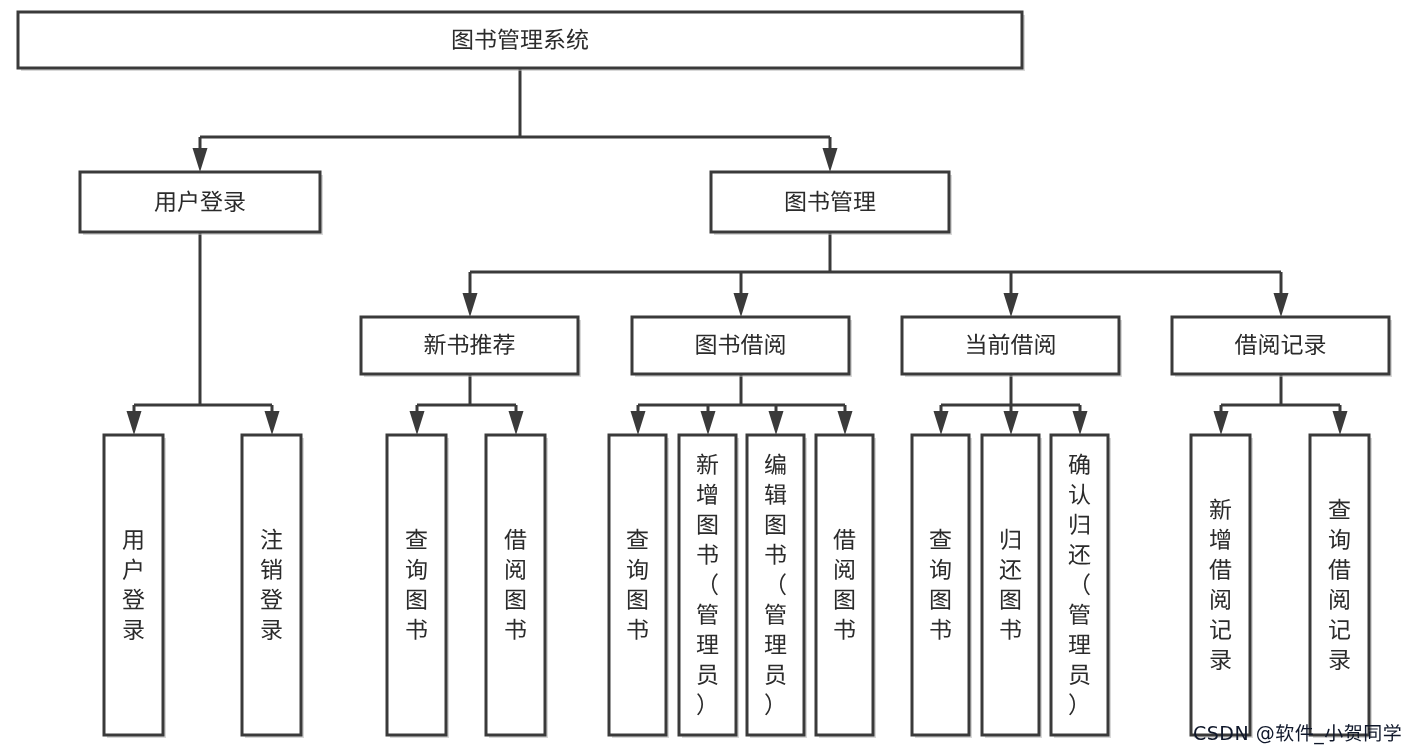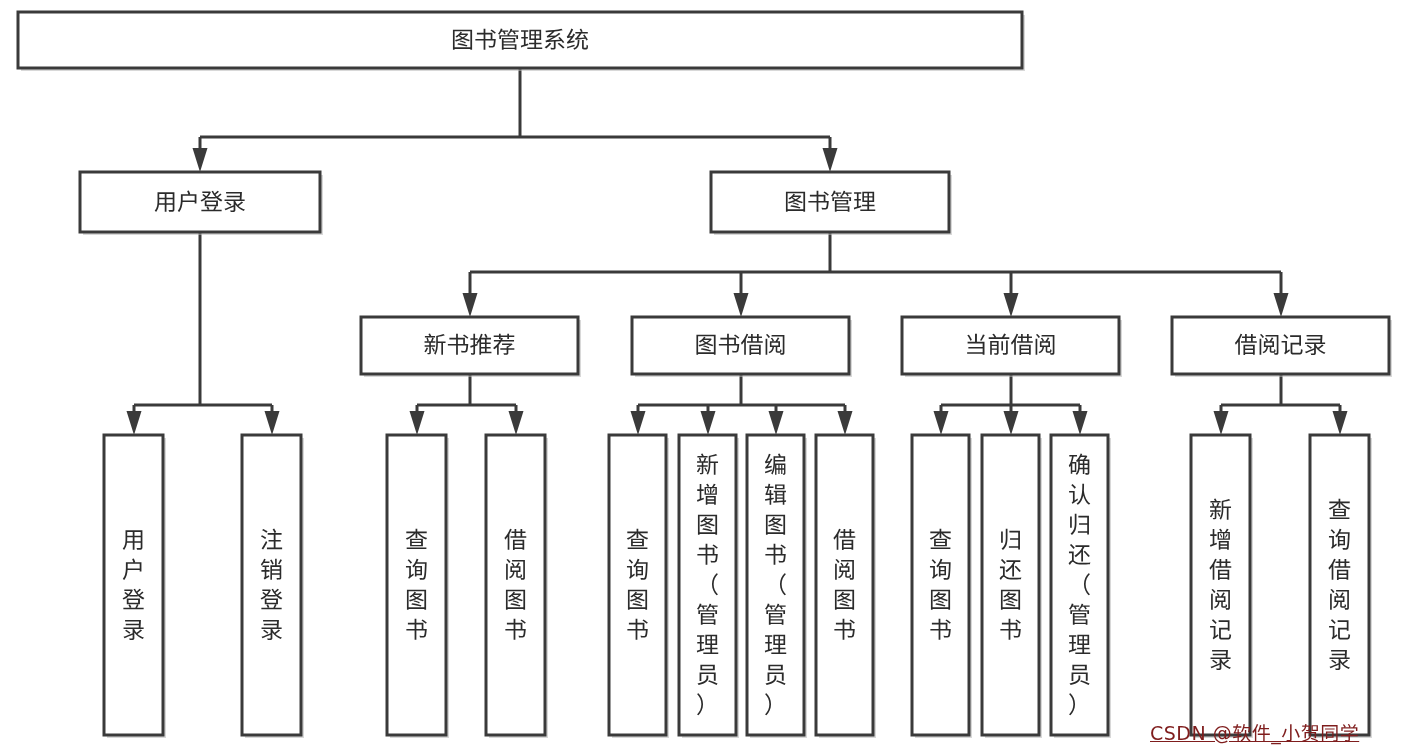--- a/index.html
+++ b/index.html
@@ -244,14 +244,14 @@
           <rect class="node-box" x="1191" y="435" width="59" height="300"></rect>
           <text class="node-label-v" x="1220.5" y="518.4"><tspan x="1220.5" dy="0">新</tspan><tspan x="1220.5" dy="30">增</tspan><tspan x="1220.5" dy="30">借</tspan><tspan x="1220.5" dy="30">阅</tspan><tspan x="1220.5" dy="30">记</tspan><tspan x="1220.5" dy="30">录</tspan></text>
         </g>
         <g>
           <rect class="node-box-shadow" x="1313" y="438" width="59" height="300"></rect>
           <rect class="node-box" x="1310" y="435" width="59" height="300"></rect>
           <text class="node-label-v" x="1339.5" y="518.4"><tspan x="1339.5" dy="0">查</tspan><tspan x="1339.5" dy="30">询</tspan><tspan x="1339.5" dy="30">借</tspan><tspan x="1339.5" dy="30">阅</tspan><tspan x="1339.5" dy="30">记</tspan><tspan x="1339.5" dy="30">录</tspan></text>
         </g>
       </g>
   </svg>
-  <div class="watermark-text" id="watermark" style="left: 1150px; top: 718px; color: #7f1d1d; text-decoration: underline;">CSDN @软件_小贺同学</div>
+  <div class="watermark-text" id="watermark" style="left: 1193px; top: 718px; color: #0f172a;">CSDN @软件_小贺同学</div>
 </div>
 
 </body></html>

